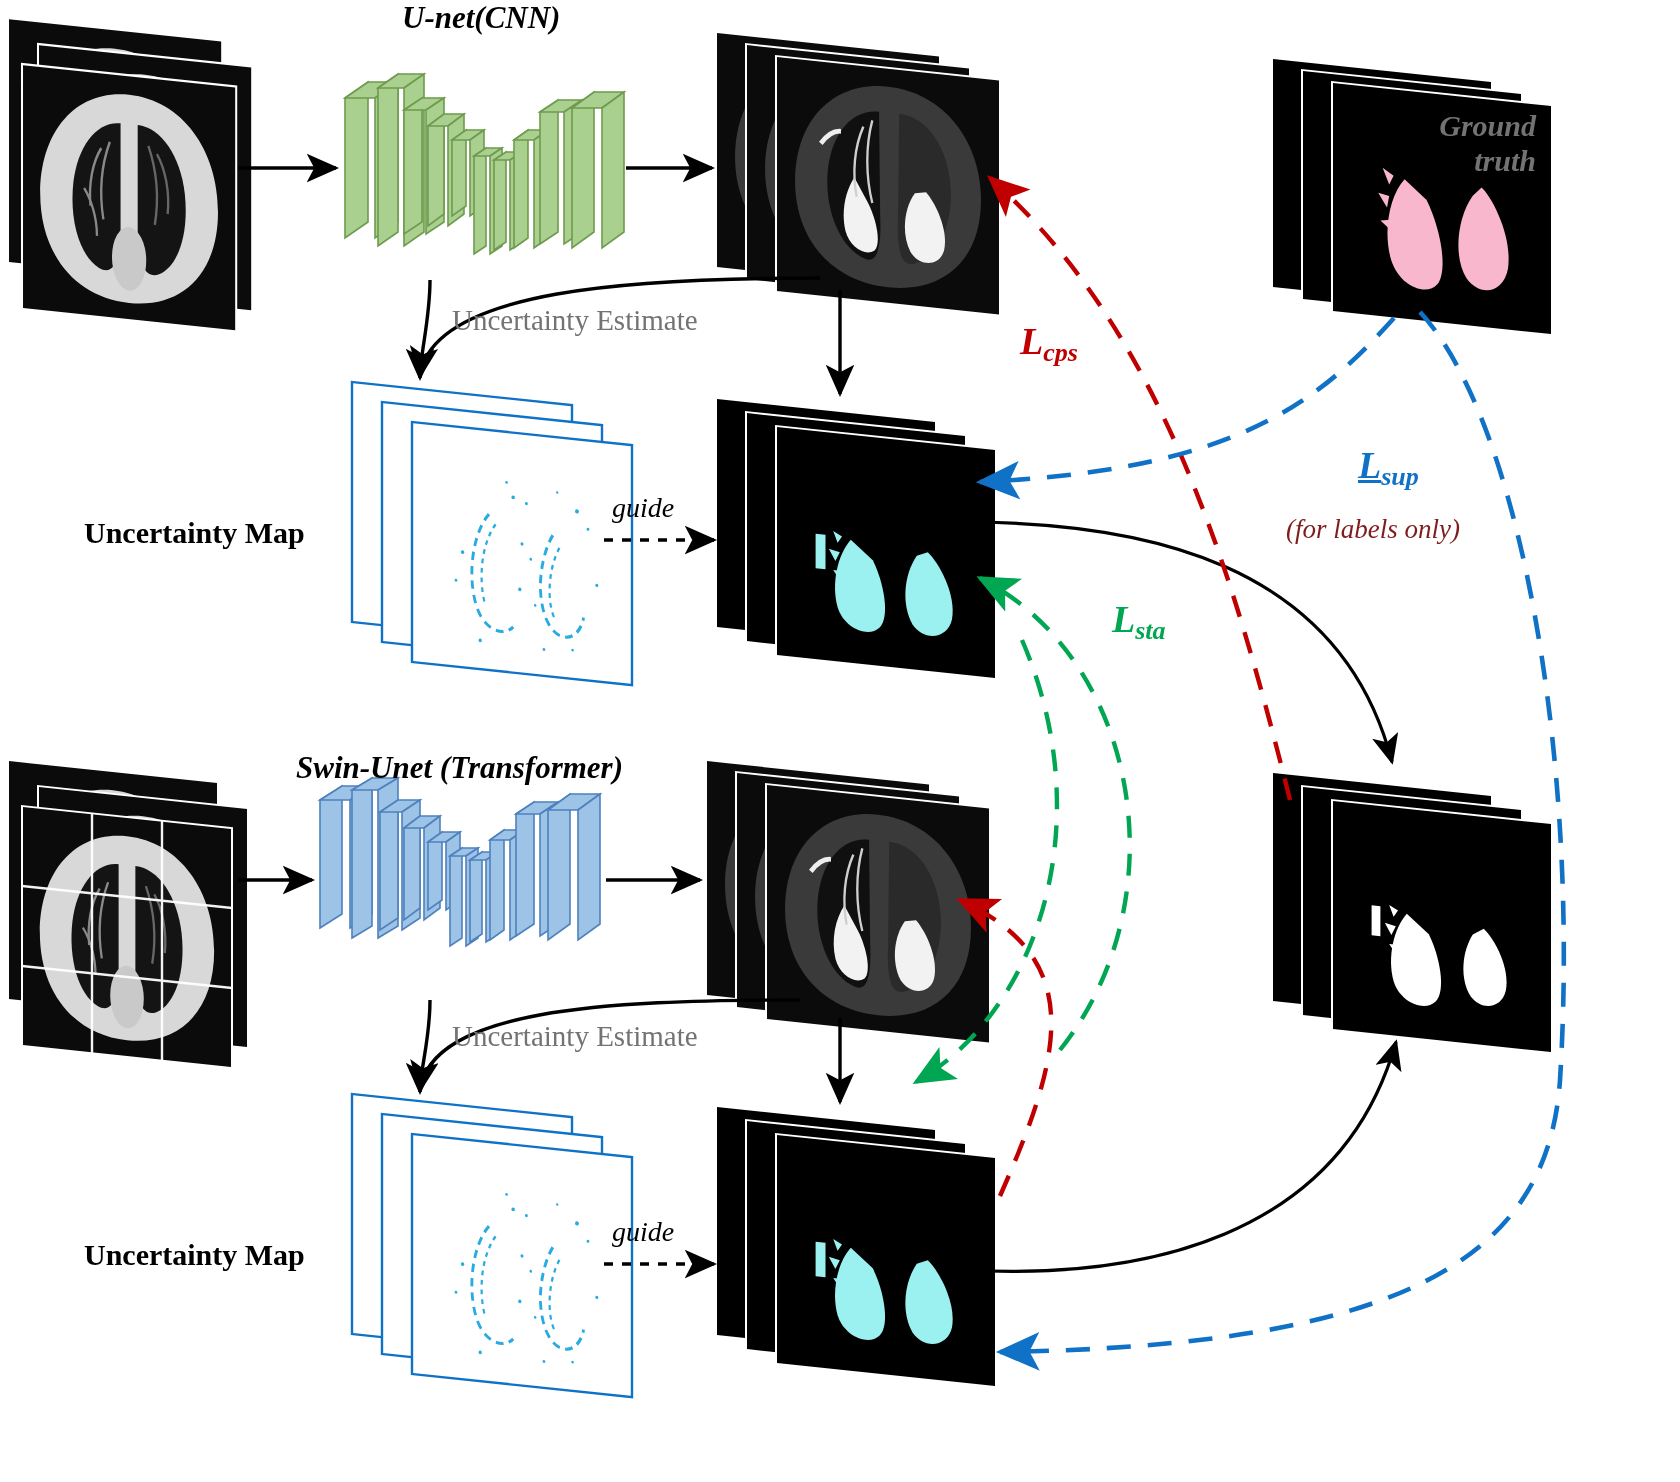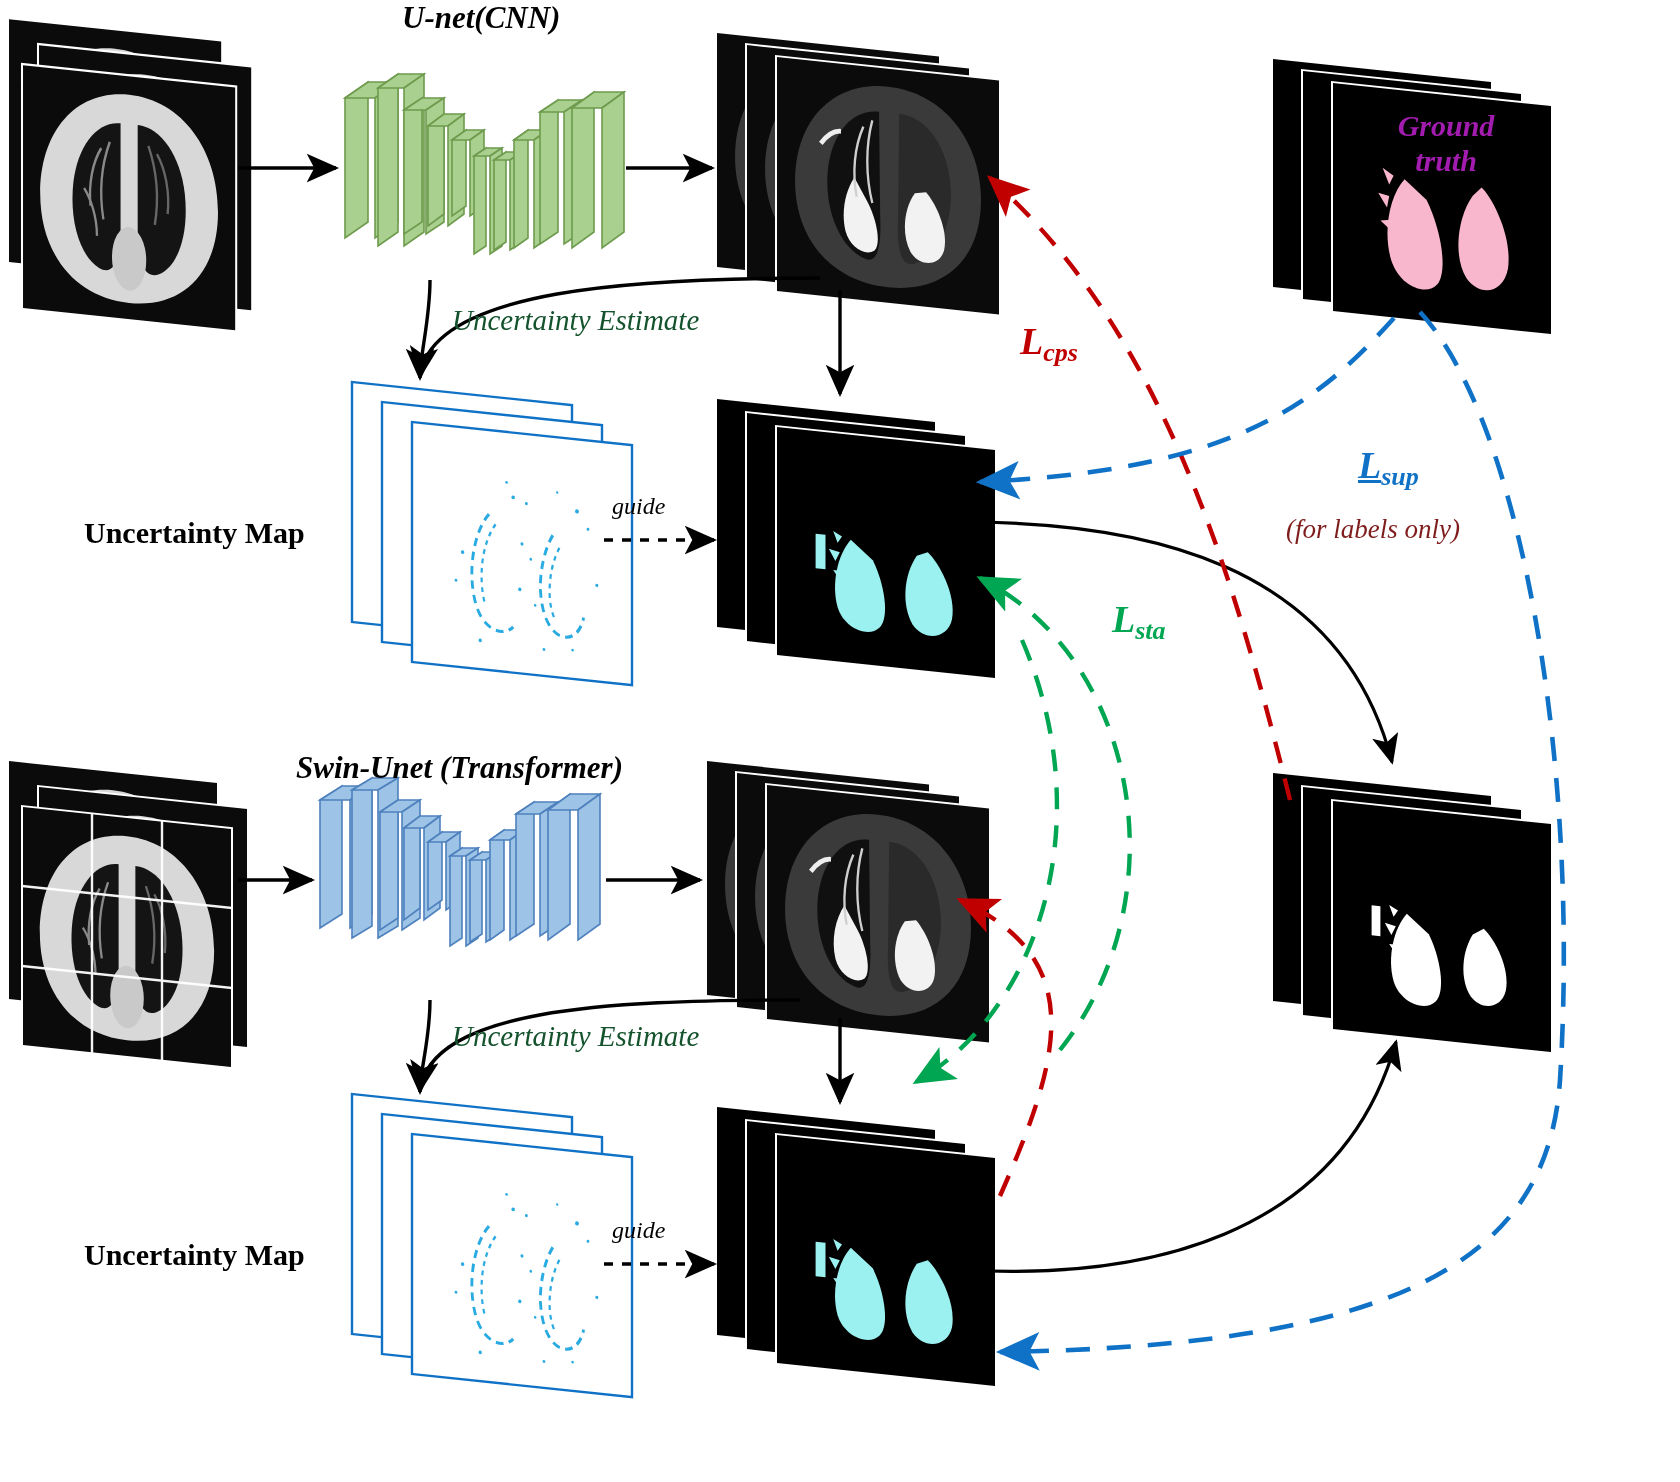--- a/index.html
+++ b/index.html
@@ -2,31 +2,31 @@
 <html><head>
 <meta charset="utf-8">
 <style>
   html,body{margin:0;padding:0;background:#ffffff;}
   body{width:1680px;height:1482px;position:relative;overflow:hidden;
        font-family:"Liberation Serif","DejaVu Serif",serif;}
   .stage{position:absolute;left:0;top:0;width:1680px;height:1249px;}
   svg.layer{position:absolute;left:0;top:0;width:1680px;height:1482px;overflow:visible;}
   .lbl{position:absolute;white-space:nowrap;line-height:1;}
   .title{font-weight:bold;font-style:italic;font-size:31px;color:#000;}
-  .plain-it{font-style:italic;font-size:29px;color:#14532d;text-align:center;}
+  .plain-it{font-size:29px;color:#737373;text-align:center;}
   .bold-it{font-weight:bold;font-size:30px;color:#000;}
-  .guide{font-style:italic;font-size:24px;color:#000;}
+  .guide{font-style:italic;font-size:28px;color:#000;}
   .loss{font-weight:bold;font-style:italic;font-size:38px;}
   .loss sub{font-size:26px;vertical-align:baseline;position:relative;top:7px;font-weight:bold;font-style:italic;}
   .red{color:#C00000;}
   .blue{color:#1072C6;}
   .green{color:#00A651;}
   .sub-note{font-style:italic;font-size:27px;color:#7f1d1d;}
-  .gt-text{position:absolute;color:#a21caf;font-weight:bold;font-style:italic;
-           font-size:30px;text-align:center;line-height:1.18;white-space:pre;}
+  .gt-text{position:absolute;color:#737373;font-weight:bold;font-style:italic;
+           font-size:30px;text-align:right;line-height:1.18;white-space:pre;}
 </style>
 </head>
 <body>
 
 <div class="stage">
 
 <svg class="layer" viewBox="0 0 1680 1482">
   <defs>
     <marker id="ah" markerWidth="11" markerHeight="11" refX="8.6" refY="4.2" orient="auto" markerUnits="strokeWidth">
       <path d="M0,0 L9.5,4.2 L0,8.4 L2.2,4.2 Z" fill="#000"></path>

